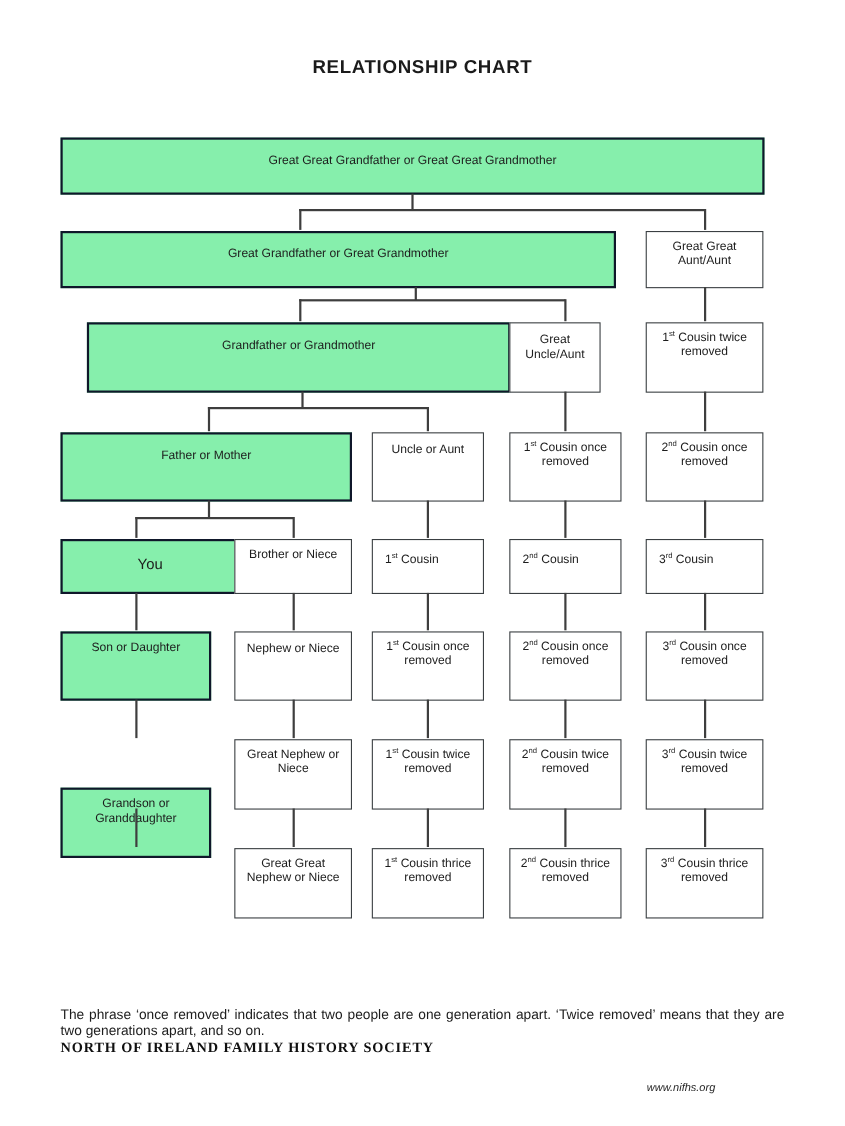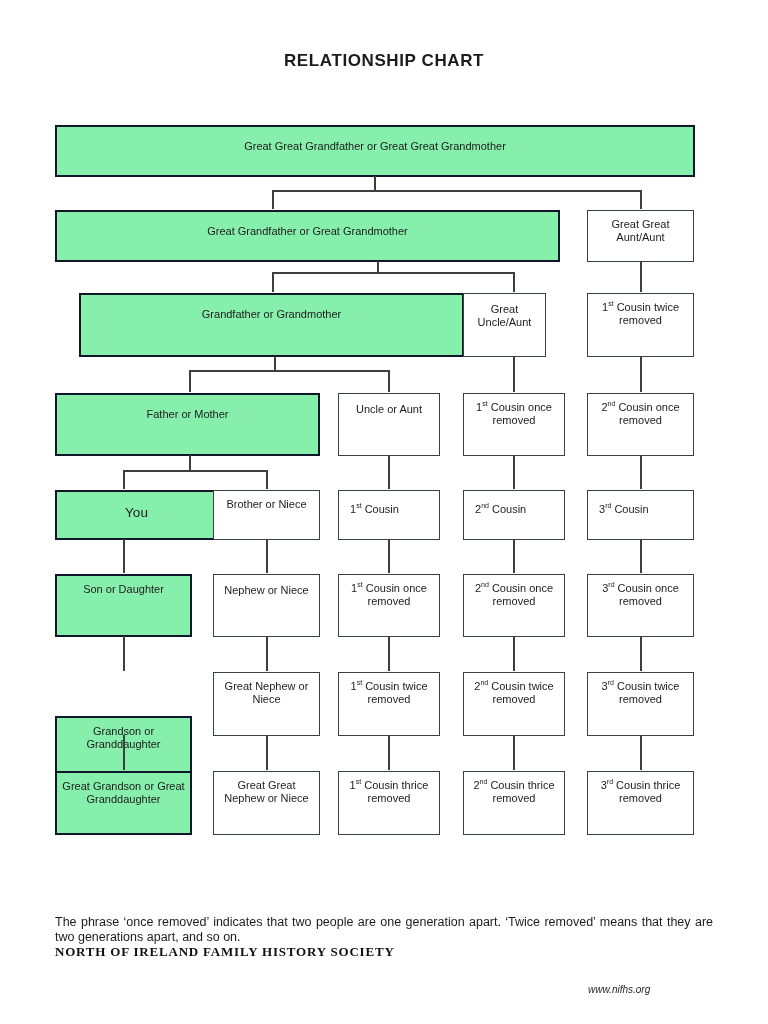--- a/index.html
+++ b/index.html
@@ -89,21 +89,20 @@
       <div class="box highlight" style="left: 55px; top: 574px; width: 137px; height: 63px; padding-top: 7px;"><span>Son or Daughter</span></div>
       <div class="box plain" style="left: 213px; top: 574px; width: 107px; height: 63px; padding-top: 9px;"><span>Nephew or Niece</span></div>
       <div class="box plain" style="left: 338px; top: 574px; width: 102px; height: 63px; padding-top: 7px;"><span>1<sup>st</sup> Cousin once removed</span></div>
       <div class="box plain" style="left: 463px; top: 574px; width: 102px; height: 63px; padding-top: 7px;"><span>2<sup>nd</sup> Cousin once removed</span></div>
       <div class="box plain" style="left: 587px; top: 574px; width: 107px; height: 63px; padding-top: 7px;"><span>3<sup>rd</sup> Cousin once removed</span></div>
       <div class="box highlight" style="left: 55px; top: 672px; width: 137px; height: 64px; padding-top: 7px; margin-top: 44px;"><span>Grandson or Granddaughter</span></div>
       <div class="box plain" style="left: 213px; top: 672px; width: 107px; height: 64px; padding-top: 7px;"><span>Great Nephew or Niece</span></div>
       <div class="box plain" style="left: 338px; top: 672px; width: 102px; height: 64px; padding-top: 7px;"><span>1<sup>st</sup> Cousin twice removed</span></div>
       <div class="box plain" style="left: 463px; top: 672px; width: 102px; height: 64px; padding-top: 7px;"><span>2<sup>nd</sup> Cousin twice removed</span></div>
       <div class="box plain" style="left: 587px; top: 672px; width: 107px; height: 64px; padding-top: 7px;"><span>3<sup>rd</sup> Cousin twice removed</span></div>
-      <div class="box highlight" style="left: 55px; top: 771px; width: 137px; height: 64px; padding-top: 7px;"><span>Great Grandson or Great Granddaughter</span></div>
       <div class="box plain" style="left: 213px; top: 771px; width: 107px; height: 64px; padding-top: 7px;"><span>Great Great Nephew or Niece</span></div>
       <div class="box plain" style="left: 338px; top: 771px; width: 102px; height: 64px; padding-top: 7px;"><span>1<sup>st</sup> Cousin thrice removed</span></div>
       <div class="box plain" style="left: 463px; top: 771px; width: 102px; height: 64px; padding-top: 7px;"><span>2<sup>nd</sup> Cousin thrice removed</span></div>
       <div class="box plain" style="left: 587px; top: 771px; width: 107px; height: 64px; padding-top: 7px;"><span>3<sup>rd</sup> Cousin thrice removed</span></div>
       <div class="seg" style="left: 374px; top: 176px; width: 2px; height: 15px;"></div>
       <div class="seg" style="left: 272px; top: 190px; width: 369px; height: 2px;"></div>
       <div class="seg" style="left: 272px; top: 190px; width: 2px; height: 19px;"></div>
       <div class="seg" style="left: 640px; top: 190px; width: 2px; height: 19px;"></div>
       <div class="seg" style="left: 377px; top: 261px; width: 2px; height: 12px;"></div>
       <div class="seg" style="left: 272px; top: 272px; width: 242px; height: 2px;"></div>

